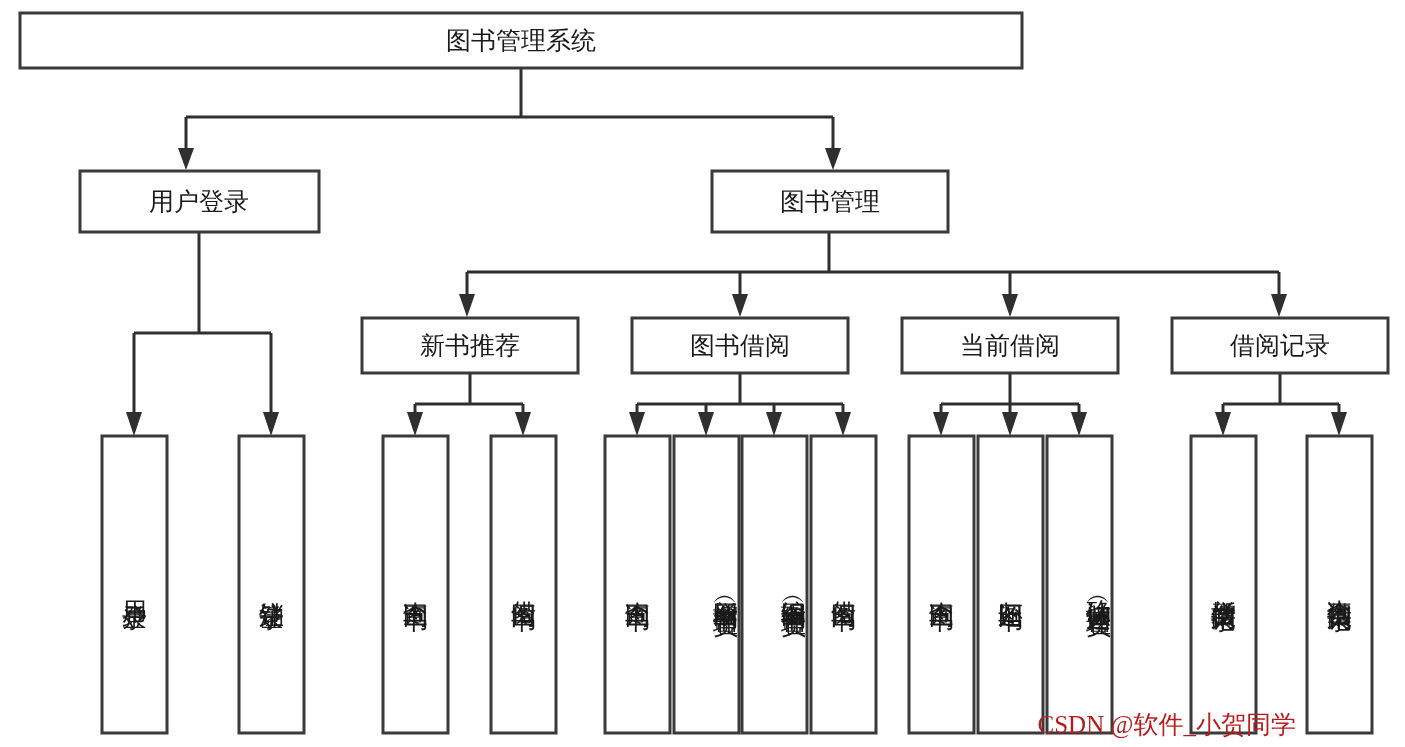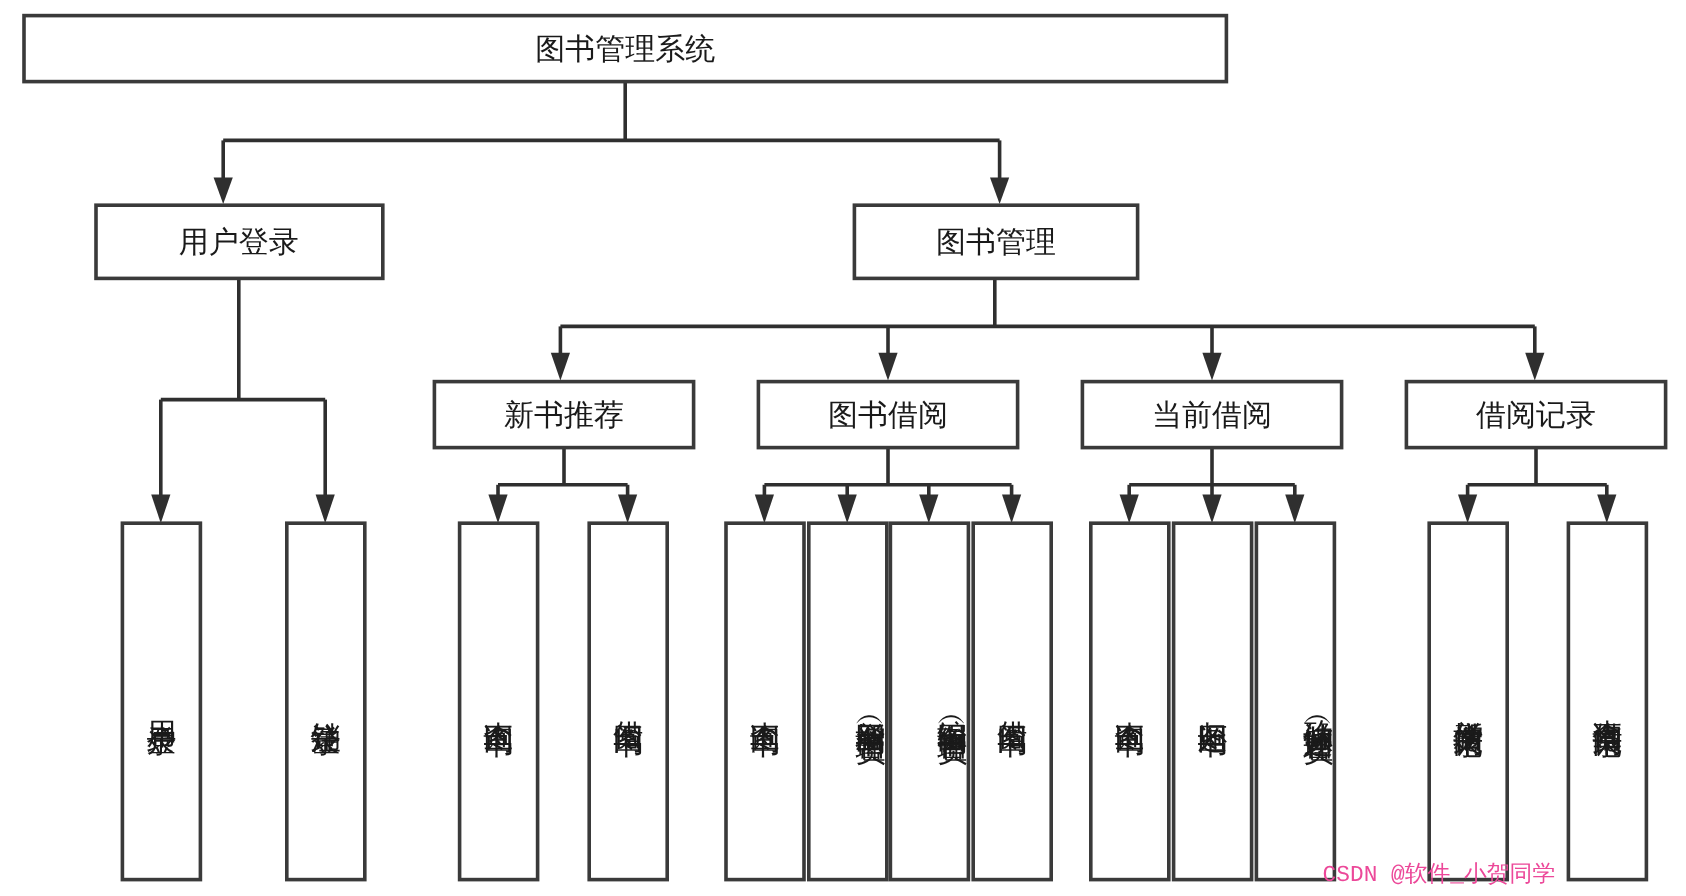--- a/index.html
+++ b/index.html
@@ -61,23 +61,23 @@
     display: flex;
     align-items: center;
     justify-content: center;
     white-space: nowrap;
     pointer-events: none;
   }
   .watermark {
     position: absolute;
     right: 12px;
     bottom: 6px;
-    font-family: Liberation Mono, monospace;
-    font-size: 19px;
-    color: #ec4899;
+    font-family: Liberation Serif, serif;
+    font-size: 25px;
+    color: #b91c1c;
     white-space: nowrap;
   }
 </style>
 </head>
 <body>
 
 <div id="diagram-root">
 
   <svg class="flow" viewBox="0 0 1405 747" xmlns="http://www.w3.org/2000/svg">
 

